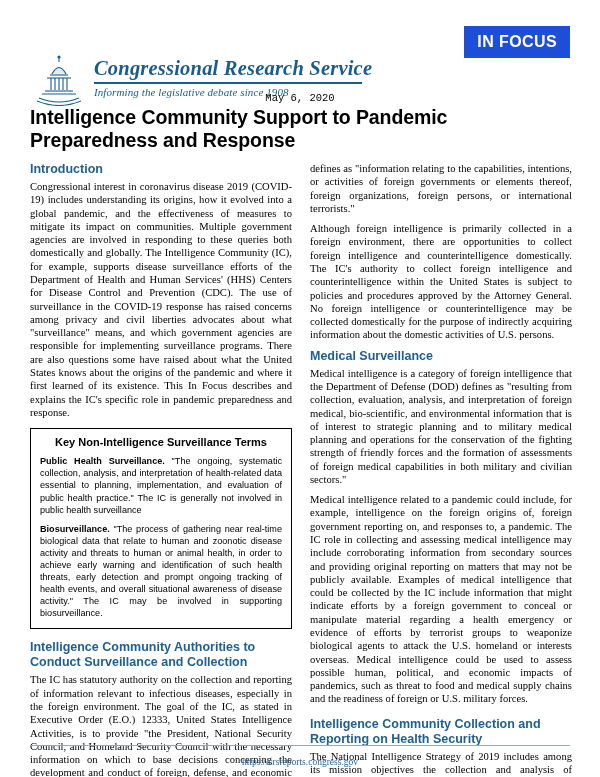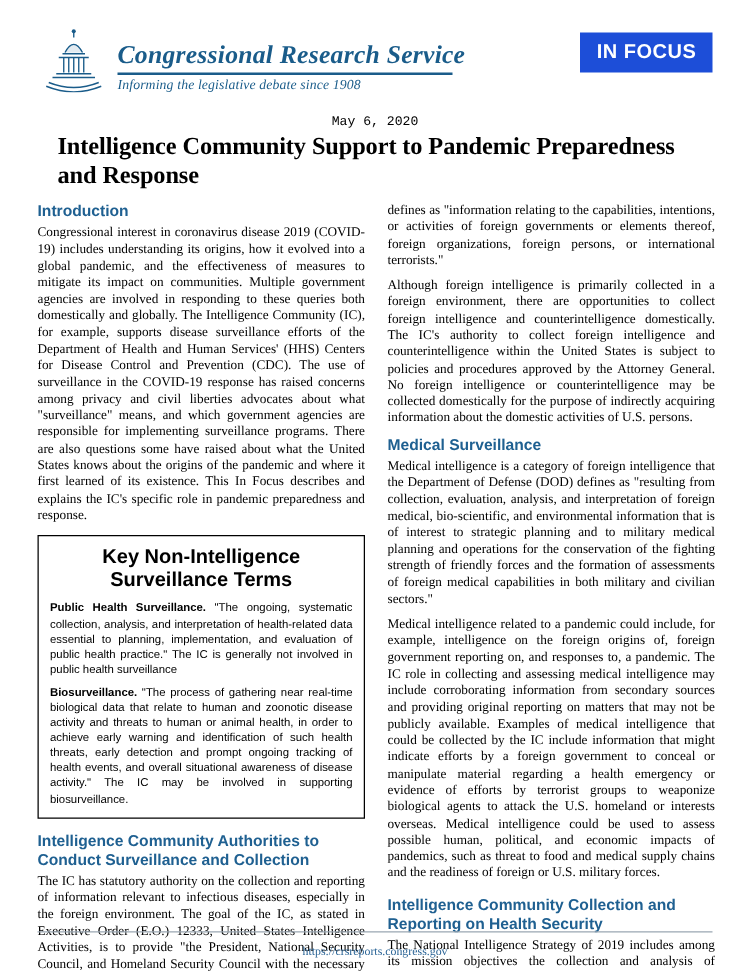--- a/index.html
+++ b/index.html
@@ -24,21 +24,22 @@
 
   
   .header {
     display: flex;
     align-items: flex-start;
     justify-content: space-between;
     height: 58px;
   }
   .brand {
     display: flex;
-    align-items: flex-end;
+    align-items: flex-start;
+    margin-top: 32px;
   }
   .seal {
     width: 58px;
     height: 52px;
     position: relative;
     flex: 0 0 auto;
     margin-right: 6px;
   }
   .seal svg { display: block; }
   .brandtext {
@@ -79,25 +80,25 @@
 
   
   .date {
     text-align: center;
     font-size: 10.5px;
     margin-top: 12px;
     margin-bottom: 2px;
     font-family: Liberation Mono, monospace;
   }
   .doc-title {
-    font-family: Liberation Serif, serif;
+    font-family: Liberation Sans, sans-serif;
     font-weight: bold;
     font-size: 19.5px;
     line-height: 1.18;
-    margin: 2px 0 10px 16px;
+    margin: 2px 0 10px 0;
     letter-spacing: -0.1px;
   }
 
   
   .cols {
     display: flex;
     gap: 18px;
   }
   .col {
     width: 262px;
@@ -123,21 +124,21 @@
 
   
   .box {
     border: 1px solid #000000;
     padding: 7px 9px 9px 9px;
     margin: 9px 0 11px 0;
   }
   .box h3 {
     font-family: "Liberation Sans", sans-serif;
     font-weight: bold;
-    font-size: 16px;
+    font-size: 11px;
     margin: 0 0 6px 0;
     text-align: center;
     line-height: 1.2;
   }
   .box p {
     font-family: "Liberation Sans", sans-serif;
     font-size: 9.1px;
     line-height: 1.33;
     margin: 0 0 7px 0;
     text-align: justify;

